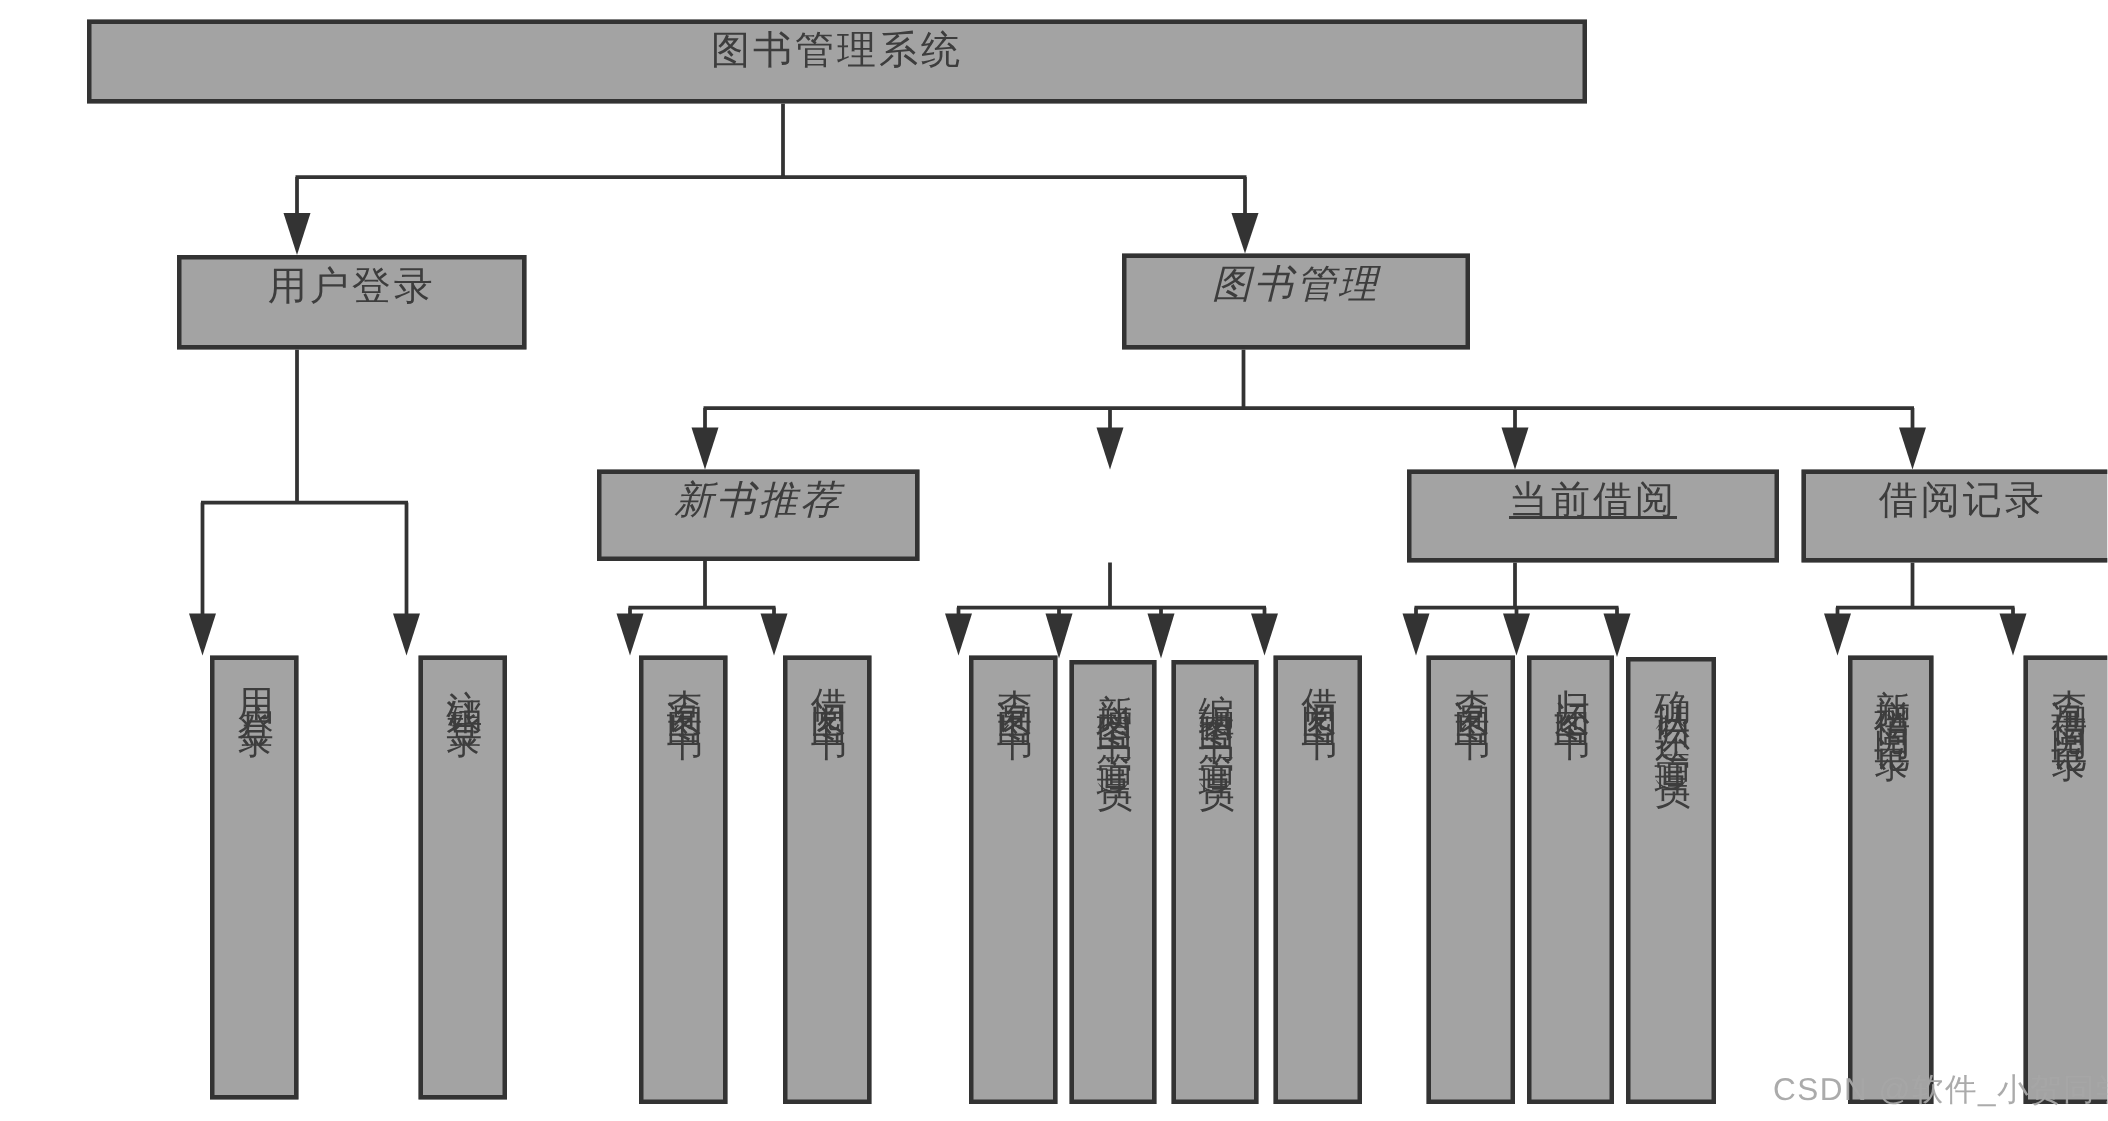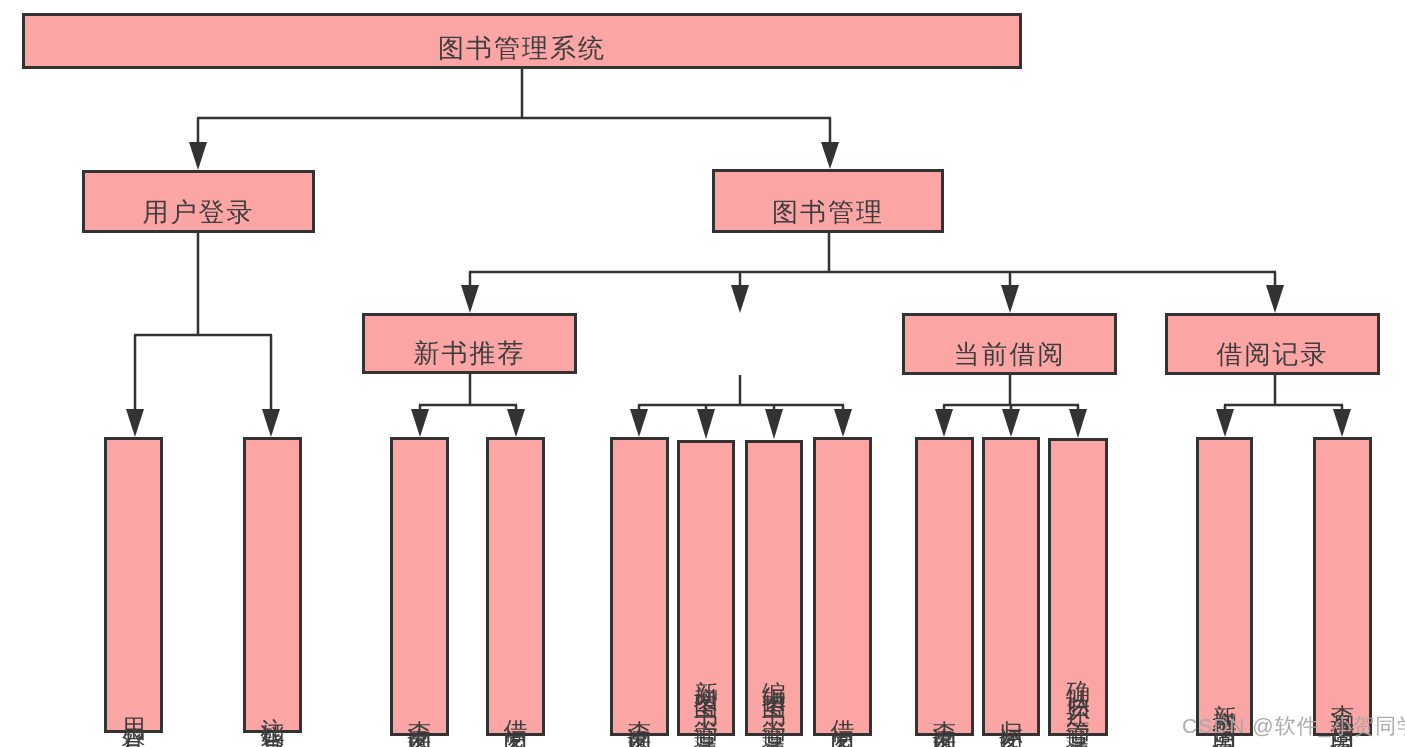--- a/index.html
+++ b/index.html
@@ -18,26 +18,27 @@
   svg.connectors {
     position: absolute;
     left: 0; top: 0;
     width: 1405px; height: 747px;
     z-index: 1;
   }
   .box {
     position: absolute;
     box-sizing: border-box;
     border: 3px solid #333333;
-    background: #fca5a5;
+    background: #a3a3a3;
     display: flex;
-    align-items: flex-end;
+    align-items: flex-start;
     justify-content: center;
     color: #3d3d3d;
     z-index: 2;
+    margin-left: 36px;
   }
   .h-box span {
     font-size: 26px;
     letter-spacing: 2px;
     white-space: nowrap;
   }
   .v-box .v-text {
     writing-mode: vertical-rl;
     text-orientation: mixed;
     font-size: 24px;
@@ -110,28 +111,28 @@
     </g>
   </svg>
 
   <div class="box h-box" style="left:22px; top:13px; width:1000px; height:56px;">
     <span>图书管理系统</span>
   </div>
 
   <div class="box h-box" style="left:82px; top:170px; width:233px; height:63px;">
     <span>用户登录</span>
   </div>
-  <div class="box h-box" style="left:712px; top:169px; width:232px; height:64px;">
+  <div class="box h-box" style="left:712px; top:169px; width:232px; height:64px;font-style:italic;">
     <span>图书管理</span>
   </div>
 
-  <div class="box h-box" style="left:362px; top:313px; width:215px; height:61px;">
+  <div class="box h-box" style="left:362px; top:313px; width:215px; height:61px;font-style:italic;">
     <span>新书推荐</span>
   </div>
-  <div class="box h-box" style="left:902px; top:313px; width:215px; height:62px;">
+  <div class="box h-box" style="left:902px; top:313px; width:248px; height:62px;text-decoration:underline;">
     <span>当前借阅</span>
   </div>
   <div class="box h-box" style="left:1165px; top:313px; width:215px; height:62px;">
     <span>借阅记录</span>
   </div>
 
   <div class="box v-box" style="left:104px; top:437px; width:59px; height:296px;">
     <span class="v-text">用户登录</span>
   </div>
   <div class="box v-box" style="left:243px; top:437px; width:59px; height:296px;">

